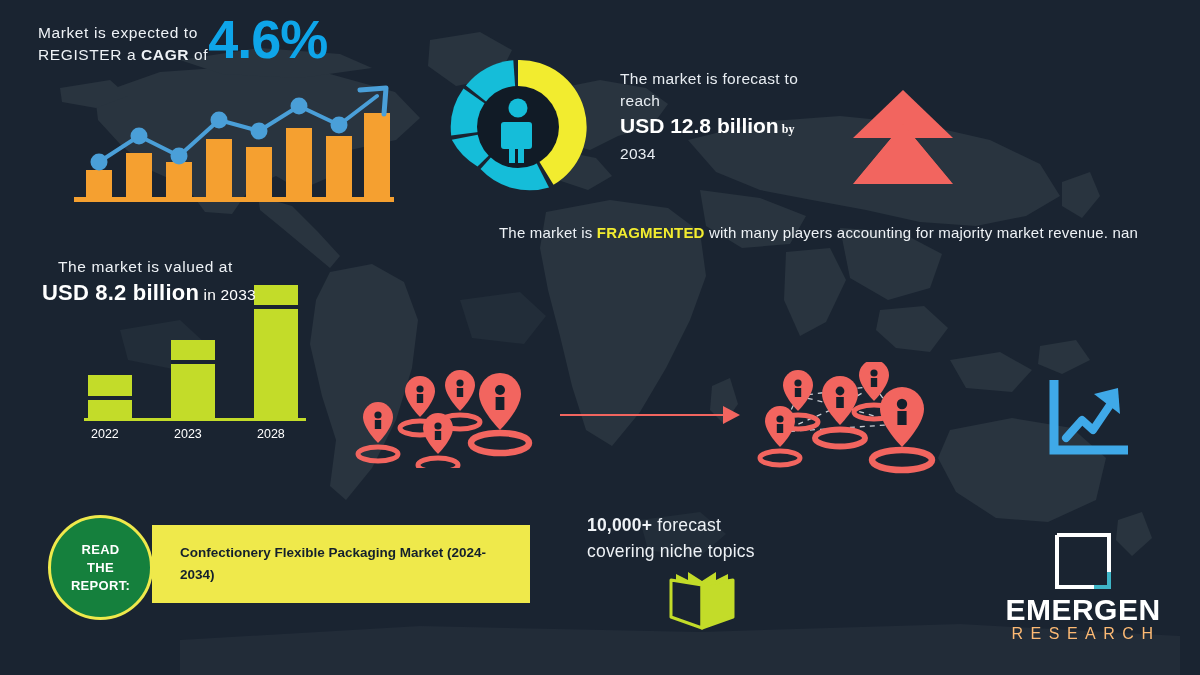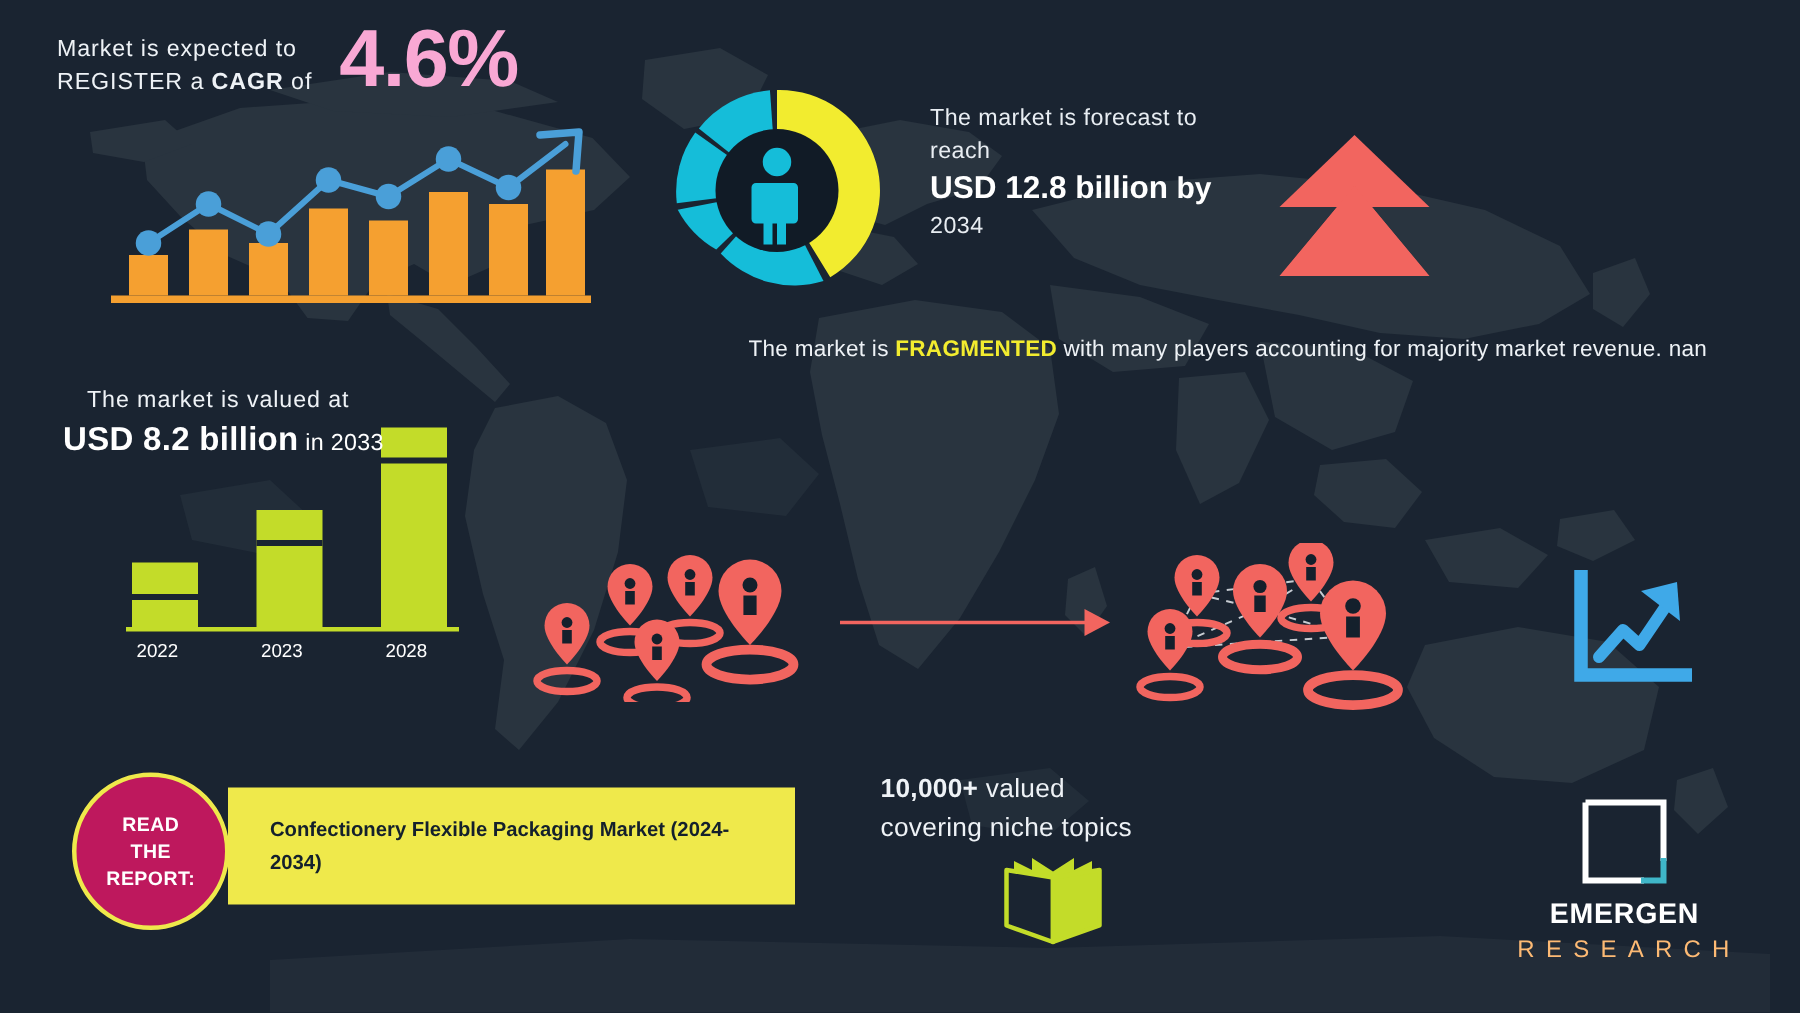--- a/index.html
+++ b/index.html
@@ -17,34 +17,34 @@
   .map-layer svg { width:100%; height:100%; display:block; }
 
   
   .abs { position:absolute; }
 
   
   #cagr-block { left:38px; top:18px; z-index:5; display:flex; align-items:flex-start; }
   #cagr-lines { padding-top:4px; }
   .cagr-line { font-size:15.5px; letter-spacing:.6px; line-height:22px; color:#eef2f6; white-space:nowrap; }
   .cagr-line b { font-weight:bold; }
-  #cagr-value { font-size:54px; font-weight:bold; line-height:54px; margin-left:18px; margin-top:-6px; color:#f9a8d4; letter-spacing:-1px; }
+  #cagr-value { font-size:54px; font-weight:bold; line-height:54px; margin-left:0; margin-top:-6px; color:#0ea5e9; letter-spacing:-1px; }
 
   
   #orange-chart { left:64px; top:78px; width:330px; height:130px; z-index:4; }
   #orange-chart svg { display:block; }
 
   
   #donut { left:443px; top:52px; width:150px; height:150px; z-index:4; }
 
   
   #forecast-block { left:620px; top:68px; z-index:5; width:250px; }
   .fc-line { font-size:15.5px; line-height:22px; color:#e8edf2; letter-spacing:.3px; }
   .fc-strong { font-size:21px; font-weight:bold; line-height:27px; color:#ffffff; }
-  .fc-strong .sm { font-size:20px; }
+  .fc-strong .sm { font-size:12px;font-family:Liberation Serif, serif; }
 
   
   #red-arrows { left:848px; top:88px; width:110px; height:100px; z-index:4; }
 
   
   #fragmented { left:499px; top:220px; width:640px; z-index:5; }
   #fragmented p { font-size:15px; line-height:25px; color:#eef2f6; letter-spacing:.2px; }
   #fragmented .hl { color:#f2ec2f; font-weight:bold; }
 
   
@@ -60,34 +60,34 @@
   
   #pins-left  { left:348px; top:368px; width:190px; height:100px; z-index:4; }
   #pins-right { left:752px; top:362px; width:200px; height:115px; z-index:4; }
   #flow-arrow { left:560px; top:400px; width:180px; height:30px; z-index:4; }
 
   
   #report-bar { left:152px; top:525px; width:378px; height:78px; background:#efe94b; z-index:4; }
   #report-title { position:absolute; left:28px; top:50%; transform:translateY(-50%);
     font-size:13.5px; font-weight:bold; color:#14202c; line-height:22px; width:330px; }
   #report-circle { left:48px; top:515px; width:105px; height:105px; border:3px solid #efe94b;
-    border-radius:50%; background:#be185d; z-index:5; display:flex; align-items:center; justify-content:center; }
+    border-radius:50%; background:#15803d; z-index:5; display:flex; align-items:center; justify-content:center; }
   #report-circle span { font-size:13px; font-weight:bold; color:#ffffff; line-height:18px; text-align:center; letter-spacing:.3px; }
 
   
   #reports-block { left:587px; top:512px; z-index:5; }
   .rep-line { font-size:17.5px; color:#eef2f6; line-height:26px; letter-spacing:.2px; }
   .rep-line b { font-weight:bold; }
   #book-icon { left:662px; top:568px; width:80px; height:62px; z-index:4; }
 
   
   #logo-chart { left:1046px; top:380px; width:82px; height:80px; z-index:4; }
   #logo-block { left:988px; top:532px; width:190px; height:120px; z-index:5; text-align:center; }
   #logo-square { position:relative; width:58px; height:58px; margin:0 auto 4px auto; }
-  #logo-name { font-size:19px; font-weight:bold; letter-spacing:.5px; color:#ffffff; line-height:32px; }
+  #logo-name { font-size:30px; font-weight:bold; letter-spacing:.5px; color:#ffffff; line-height:32px; }
   #logo-sub { font-size:16px; letter-spacing:7.5px; color:#fdba74; line-height:16px; padding-left:6px; }
 </style>
 </head>
 <body>
 
 <div id="stage">
 
   <div class="map-layer">
     <svg viewBox="0 0 1200 675" preserveAspectRatio="none" aria-hidden="true">
       <rect width="1200" height="675" fill="#1a2431"></rect>
@@ -309,21 +309,21 @@
   </div>
 
   <div class="abs" id="report-bar">
     <div id="report-title">Confectionery Flexible Packaging Market (2024-2034)</div>
   </div>
   <div class="abs" id="report-circle">
     <span><span>READ</span><br><span>THE</span><br><span>REPORT:</span></span>
   </div>
 
   <div class="abs" id="reports-block">
-    <div class="rep-line"><b>10,000+</b><span> valued</span></div>
+    <div class="rep-line"><b>10,000+</b><span> forecast</span></div>
     <div class="rep-line">covering niche topics</div>
   </div>
   <div class="abs" id="book-icon">
     <svg width="80" height="62" viewBox="0 0 80 62" aria-hidden="true">
       <path d="M40 13 L26 4 L26 12 L14 6 L14 16 L40 23 Z" fill="#c3dc29"></path>
       <path d="M40 13 L54 4 L54 12 L66 6 L66 16 L40 23 Z" fill="#c3dc29"></path>
       <path d="M40 17 L40 60 L9 49 L9 12 Z" fill="#1a2431" stroke="#c3dc29" stroke-width="3" stroke-linejoin="round"></path>
       <path d="M40 17 L40 60 L71 49 L71 12 Z" fill="#c3dc29" stroke="#c3dc29" stroke-width="3" stroke-linejoin="round"></path>
     </svg>
   </div>

